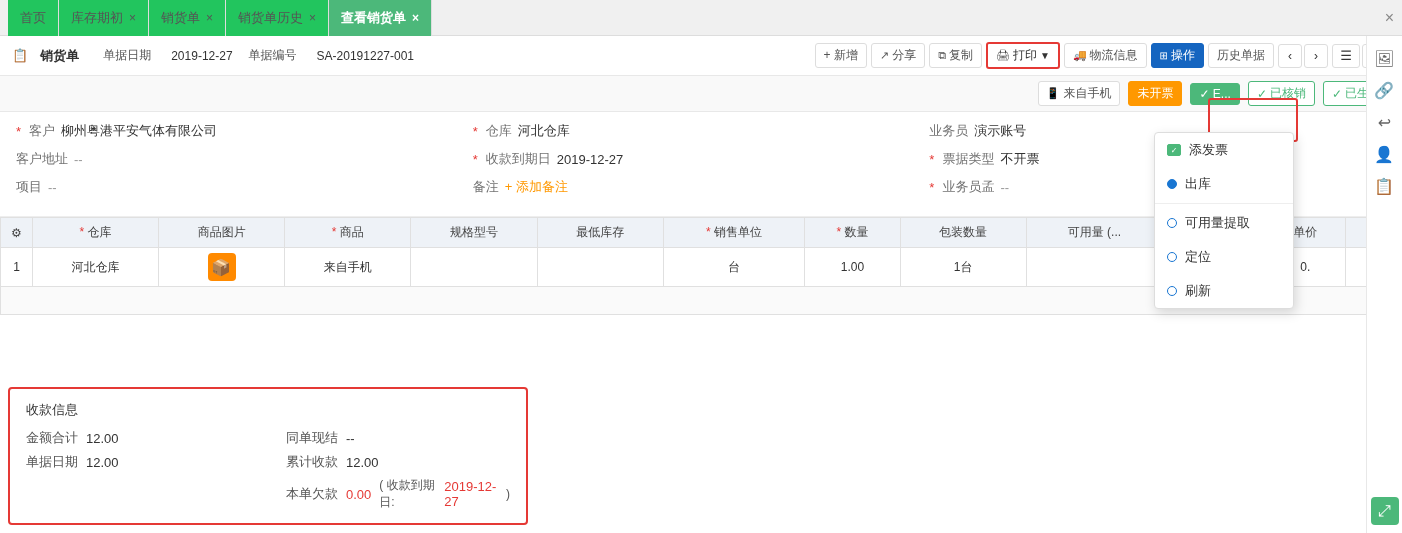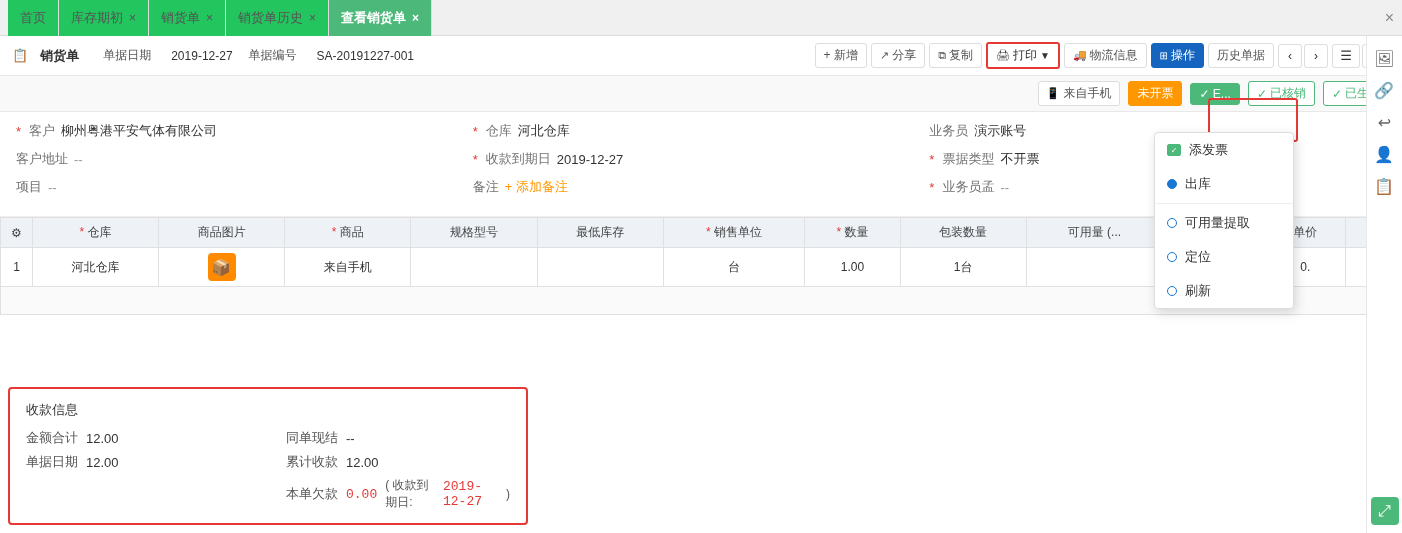--- a/index.html
+++ b/index.html
@@ -94,21 +94,21 @@
     .bottom-info {
       position: absolute; bottom: 0; left: 0; width: 520px;
       border: 2px solid #e53935; border-radius: 4px; background: #fff;
       padding: 12px 16px; margin: 8px;
     }
     .bottom-info h3 { font-size: 13px; font-weight: normal; margin-bottom: 10px; }
     .info-grid { display: grid; grid-template-columns: 1fr 1fr; gap: 6px 36px; }
     .info-row { display: flex; align-items: center; gap: 8px; font-size: 13px; }
     .info-label { color: #555; white-space: nowrap; }
     .info-value { color: #333; }
-    .info-value.red { color: #e53935; font-family: Liberation Mono, monospace; }
+    .info-value.red { color: #e53935; }
 
     
     .right-sidebar {
       position: absolute; right: 0; top: 0; width: 36px; height: 100%;
       background: #fff; border-left: 1px solid #e8e8e8;
       display: flex; flex-direction: column; align-items: center; padding-top: 8px; gap: 4px;
     }
     .sidebar-icon {
       width: 28px; height: 28px; display: flex; align-items: center; justify-content: center;
       cursor: pointer; border-radius: 4px; color: #666; font-size: 16px;

